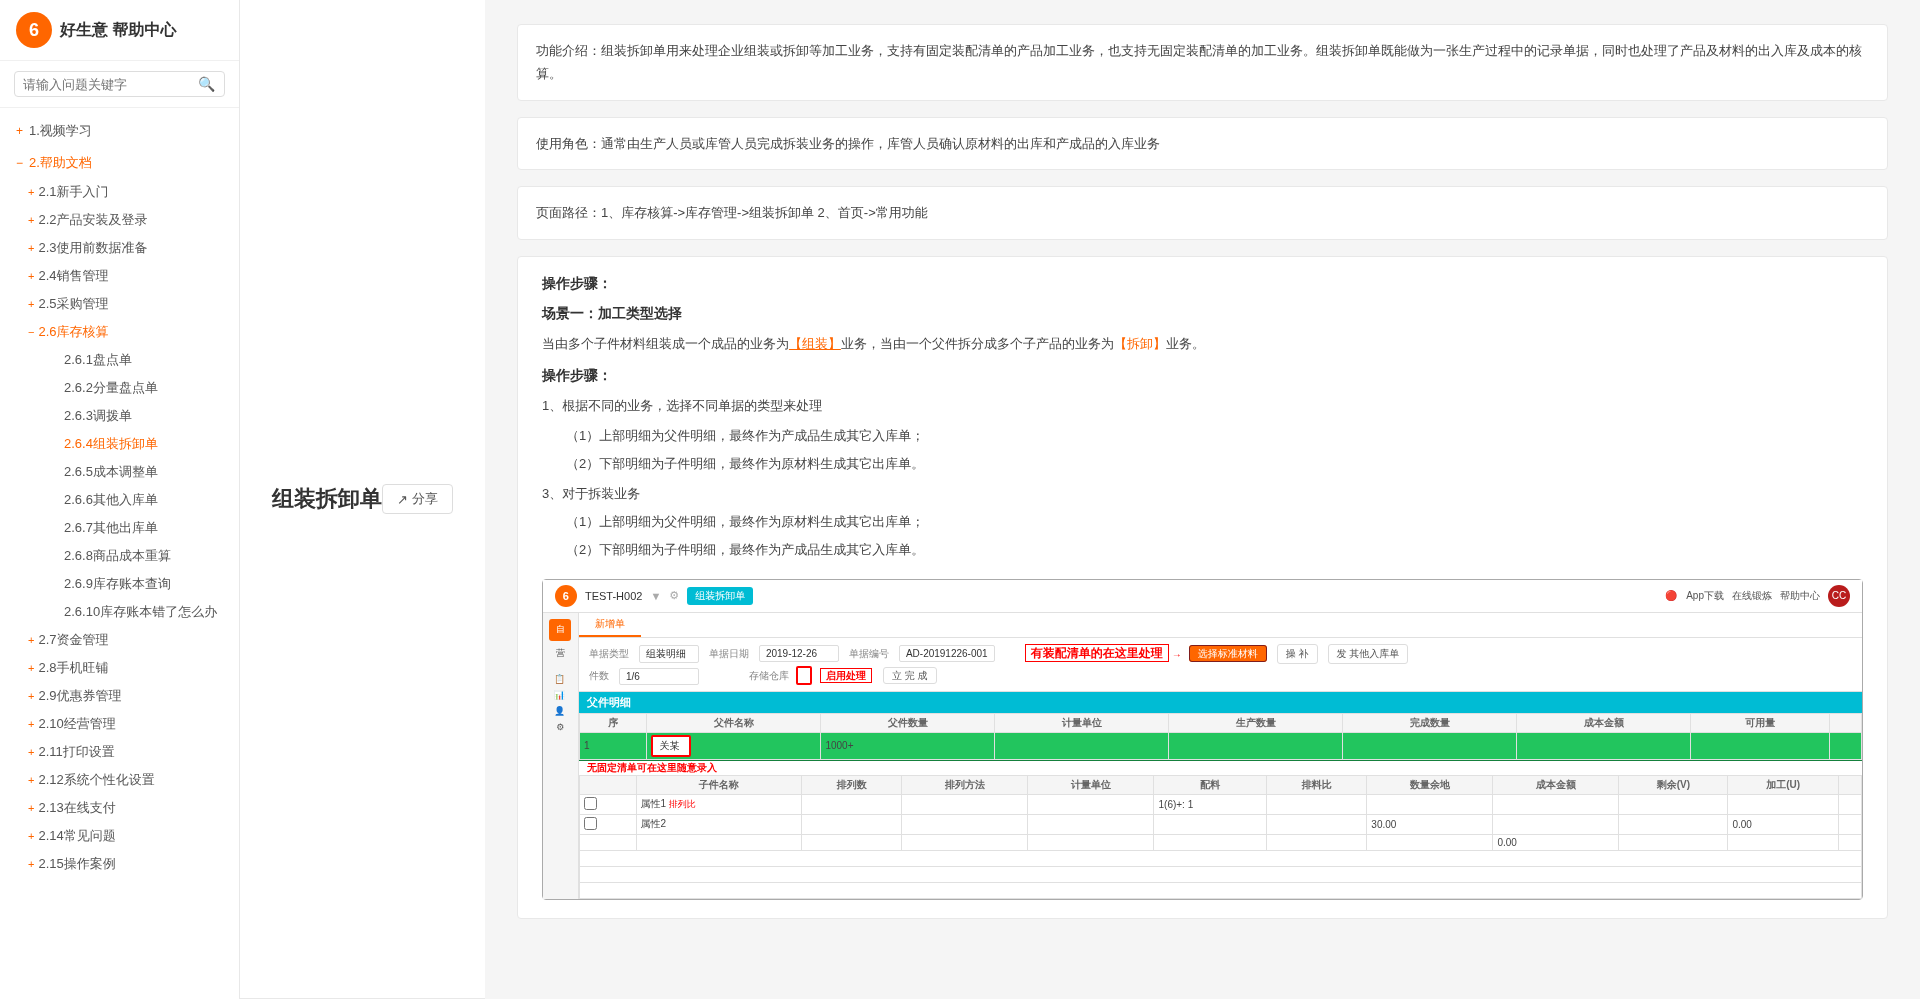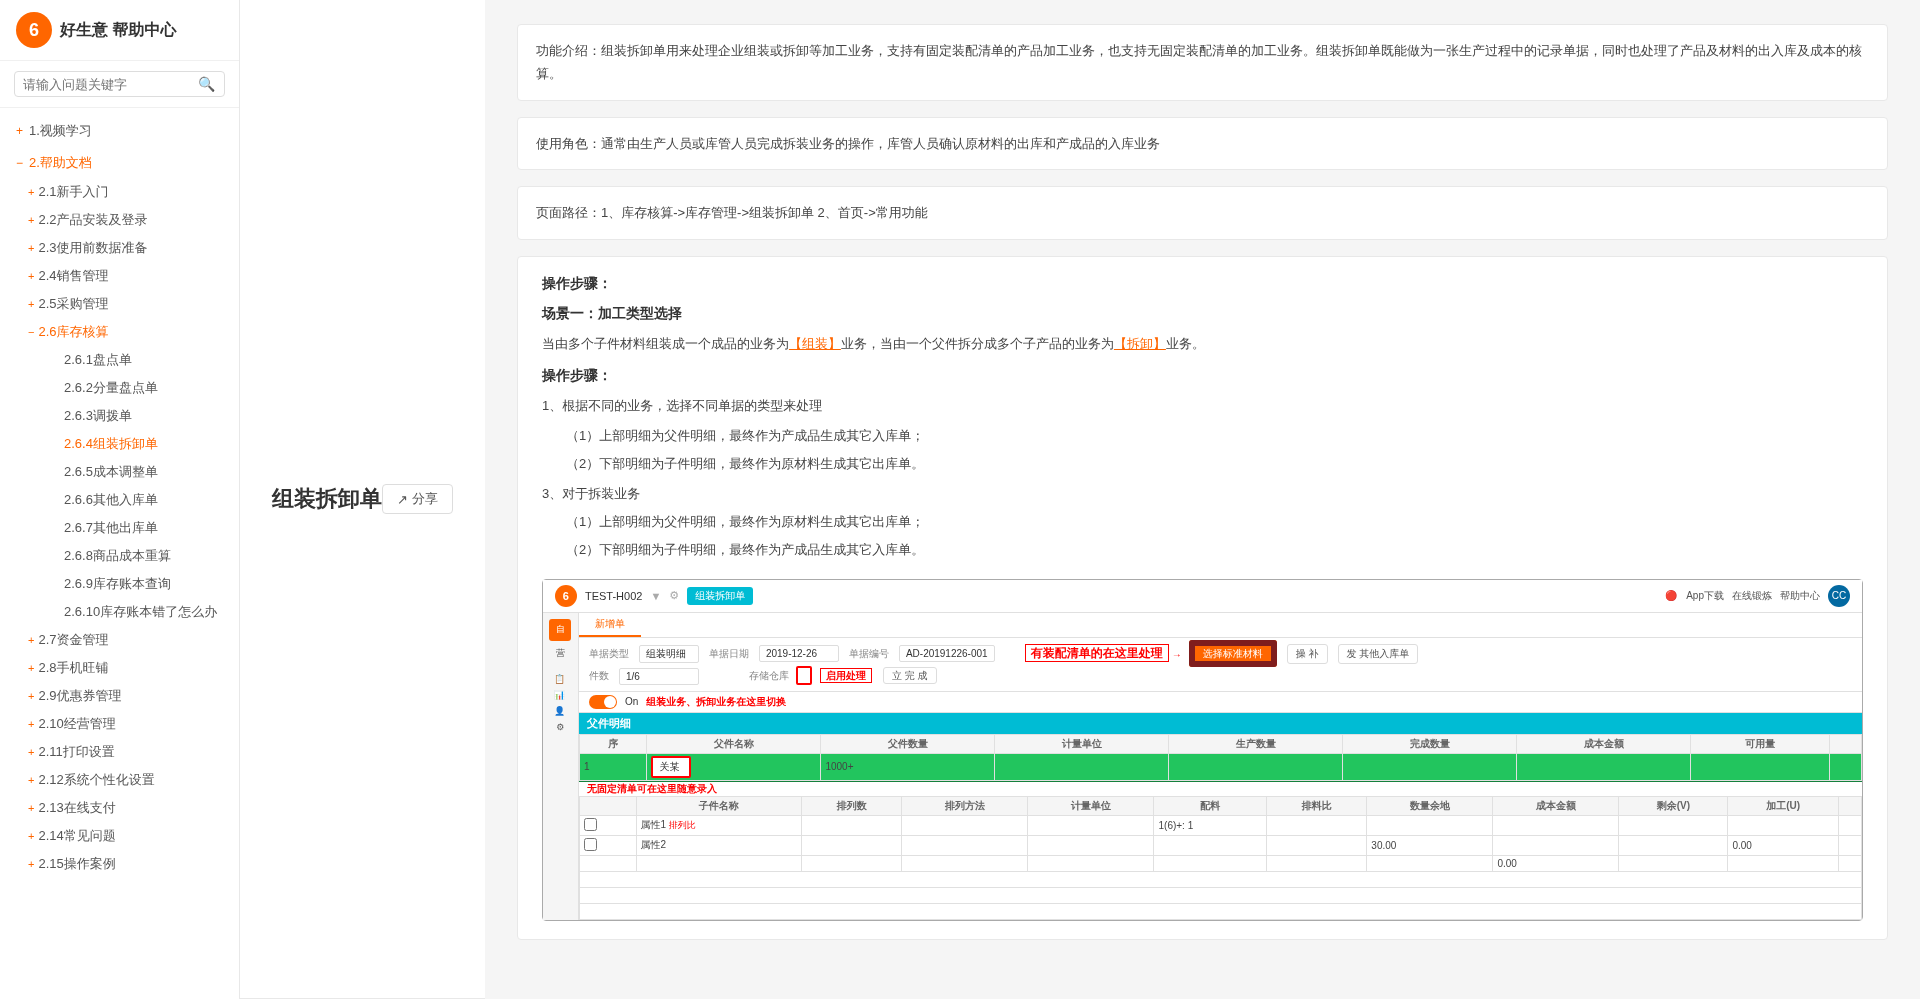--- a/index.html
+++ b/index.html
@@ -135,21 +135,21 @@
       font-size: 14px; font-weight: bold; color: #333; margin-bottom: 12px;
     }
     .step-text { font-size: 13px; color: #444; line-height: 2; }
     .step-item { margin-left: 24px; margin-bottom: 2px; }
     .mock-btn {
       background: #fff; border: 1px solid #ddd;
       border-radius: 3px; padding: 2px 8px;
       font-size: 10px; cursor: pointer; color: #555;
     }
     .mock-btn-orange {
-      background: #f60; color: #fff; border: 6px solid #7f1d1d;
+      background: #f60; color: #fff; border: 1px solid #7f1d1d;
       border-radius: 3px; padding: 2px 8px; font-size: 10px;
     }
     .mock-btn-teal {
       background: #00bcd4; color: #fff; border: none;
       border-radius: 3px; padding: 2px 8px; font-size: 10px;
     }
     .mock-input-box {
       border: 1px solid #ddd; background: #fff;
       border-radius: 2px; padding: 2px 6px;
       font-size: 10px; color: #333; min-width: 80px;
@@ -349,21 +349,21 @@
       <span>页面路径：1、库存核算-&gt;库存管理-&gt;组装拆卸单 2、首页-&gt;常用功能</span>
     </div>
 
     <div style="background:#fff;border:1px solid #e8e8e8;border-radius:4px;padding:18px 24px;margin-bottom:16px;">
 
       <div class="section-title">操作步骤：</div>
 
       <div style="margin-bottom: 10px;">
         <div style="font-size:14px;font-weight:bold;color:#333;margin-bottom:8px;">场景一：加工类型选择</div>
         <div class="step-text">
-          当由多个子件材料组装成一个成品的业务为<span style="color:#f60;text-decoration:underline;">【组装】</span>业务，当由一个父件拆分成多个子产品的业务为<span style="color:#f60;text-decoration:underline;text-align:center;">【拆卸】</span>业务。
+          当由多个子件材料组装成一个成品的业务为<span style="color:#f60;text-decoration:underline;">【组装】</span>业务，当由一个父件拆分成多个子产品的业务为<span style="color:#f60;text-align:center;">【拆卸】</span>业务。
         </div>
       </div>
 
       <div style="font-size:14px;font-weight:bold;color:#333;margin-bottom:8px;">操作步骤：</div>
 
       <div class="step-text" style="margin-bottom:4px;">1、根据不同的业务，选择不同单据的类型来处理</div>
 
       <div class="step-text step-item">（1）上部明细为父件明细，最终作为产成品生成其它入库单；</div>
       <div class="step-text step-item">（2）下部明细为子件明细，最终作为原材料生成其它出库单。</div>
 
@@ -380,21 +380,21 @@
               <span>TEST-H002</span>
               <span style="color:#aaa;">▼</span>
               <span style="color:#aaa;">⚙</span>
               <span class="mock-btn-teal">组装拆卸单</span>
             </div>
             <div class="top-nav-icons">
               <span style="color:#f00;">🔴</span>
               <span style="color:#555;">App下载</span>
               <span style="color:#555;">在线锻炼</span>
               <span style="color:#555;">帮助中心</span>
-              <div style="width:22px;height:22px;background:#0369a1;border-radius:50%;display:flex;align-items:center;justify-content:center;color:#fff;font-size:10px;">CC</div>
+              <div style="width:22px;height:22px;background:#b91c1c;border-radius:50%;display:flex;align-items:center;justify-content:center;color:#fff;font-size:10px;">CC</div>
             </div>
           </div>
 
           <div style="display:flex;">
             <div style="width:36px;background:#f5f5f5;border-right:1px solid #e0e0e0;padding:6px 0;display:flex;flex-direction:column;align-items:center;gap:6px;">
               <div style="width:22px;height:22px;background:#f60;border-radius:3px;display:flex;align-items:center;justify-content:center;color:#fff;font-size:9px;">自</div>
               <div style="font-size:9px;color:#555;">营</div>
               <div style="font-size:9px;color:#555;margin-top:8px;">📋</div>
               <div style="font-size:9px;color:#555;">📊</div>
               <div style="font-size:9px;color:#555;">👤</div>
@@ -430,27 +430,20 @@
 
                   <div style="position:relative;margin-left:40px;">
                     <span style="font-size:10px;color:#888;">存储仓库</span>
                     <span class="mock-input-box highlight-red" style="min-width:100px;margin-left:4px;"></span>
                     <span style="color:red;font-size:10px;font-weight:bold;margin-left:8px;border:1.5px solid red;padding:1px 5px;background:#fff;">启用处理</span>
                     <span class="mock-btn" style="margin-left:8px;">立 完 成</span>
                   </div>
                 </div>
               </div>
 
-              <div style="padding:3px 10px;background:#fff;border-bottom:1px solid #e0e0e0;display:flex;align-items:center;gap:8px;">
-                <div style="width:28px;height:14px;background:#f60;border-radius:7px;position:relative;cursor:pointer;">
-                  <div style="width:12px;height:12px;background:#fff;border-radius:50%;position:absolute;right:1px;top:1px;"></div>
-                </div>
-                <span style="font-size:10px;color:#333;">On</span>
-                <span style="color:red;font-size:10px;font-weight:bold;">组装业务、拆卸业务在这里切换</span>
-              </div>
 
               <div style="background:#22c55e;border-bottom:1px solid #15803d;">
                 <div class="mock-section-header">父件明细</div>
                 <table class="mock-table" style="width:100%;">
                   <thead>
                     <tr>
                       <th>序</th>
                       <th>父件名称</th>
                       <th>父件数量</th>
                       <th>计量单位</th>

